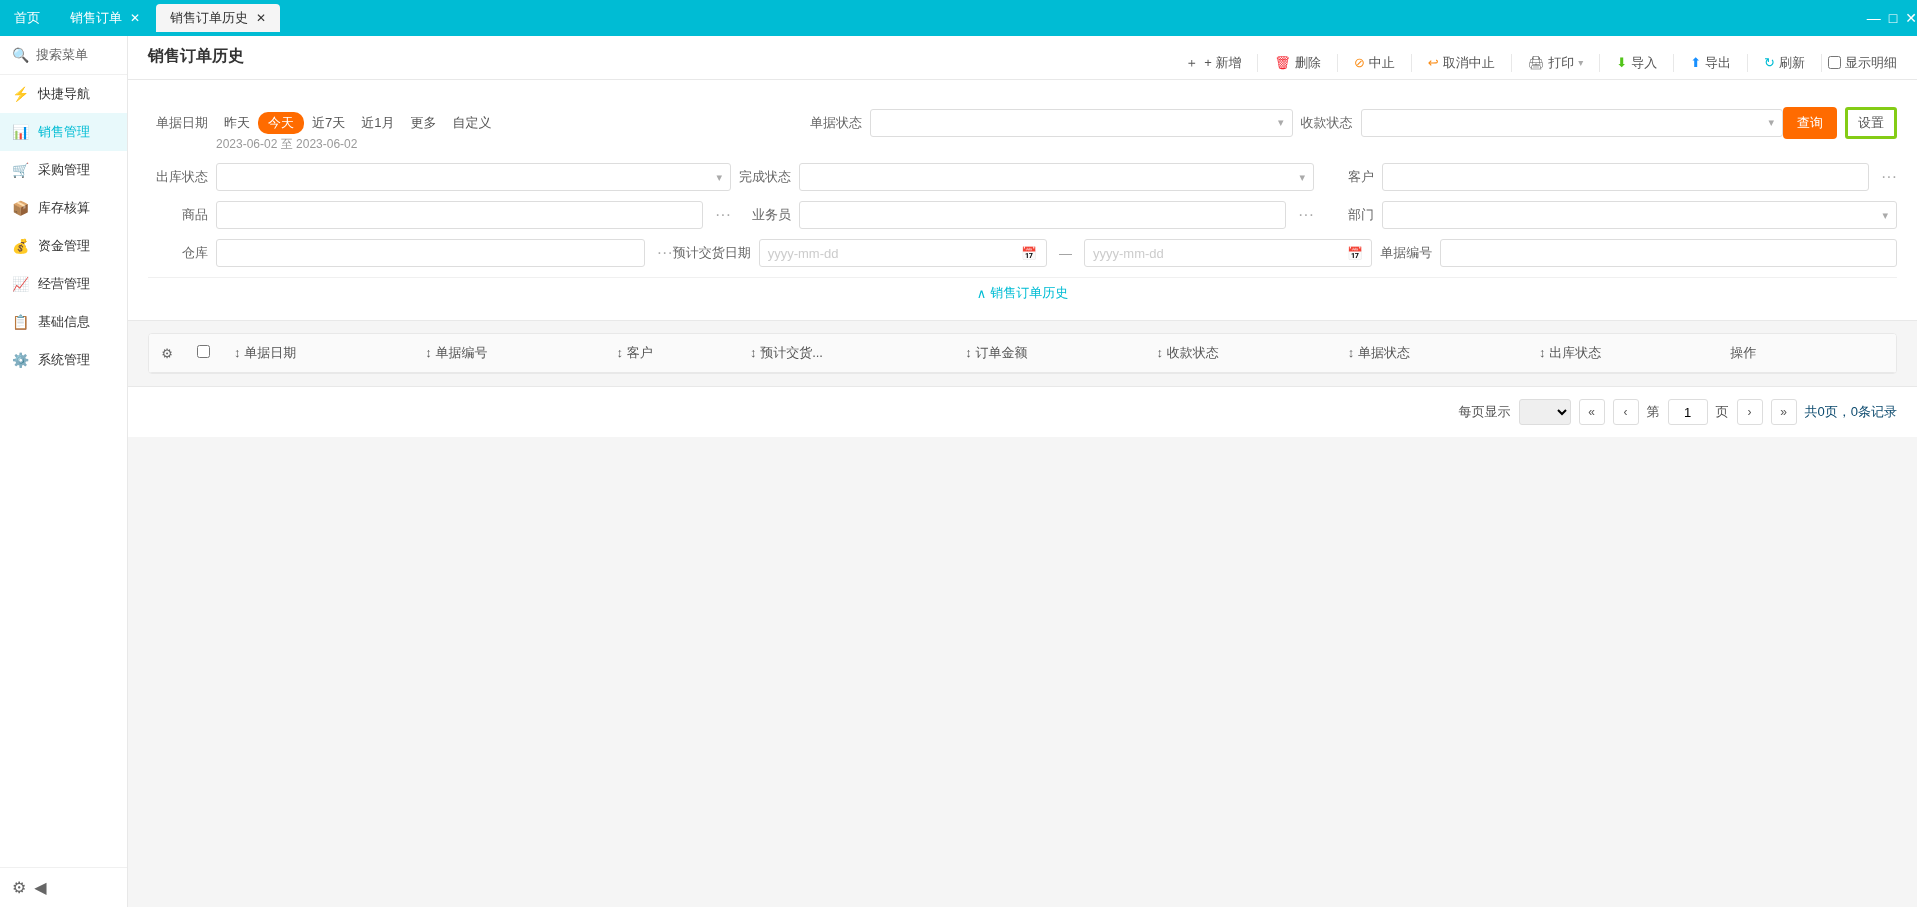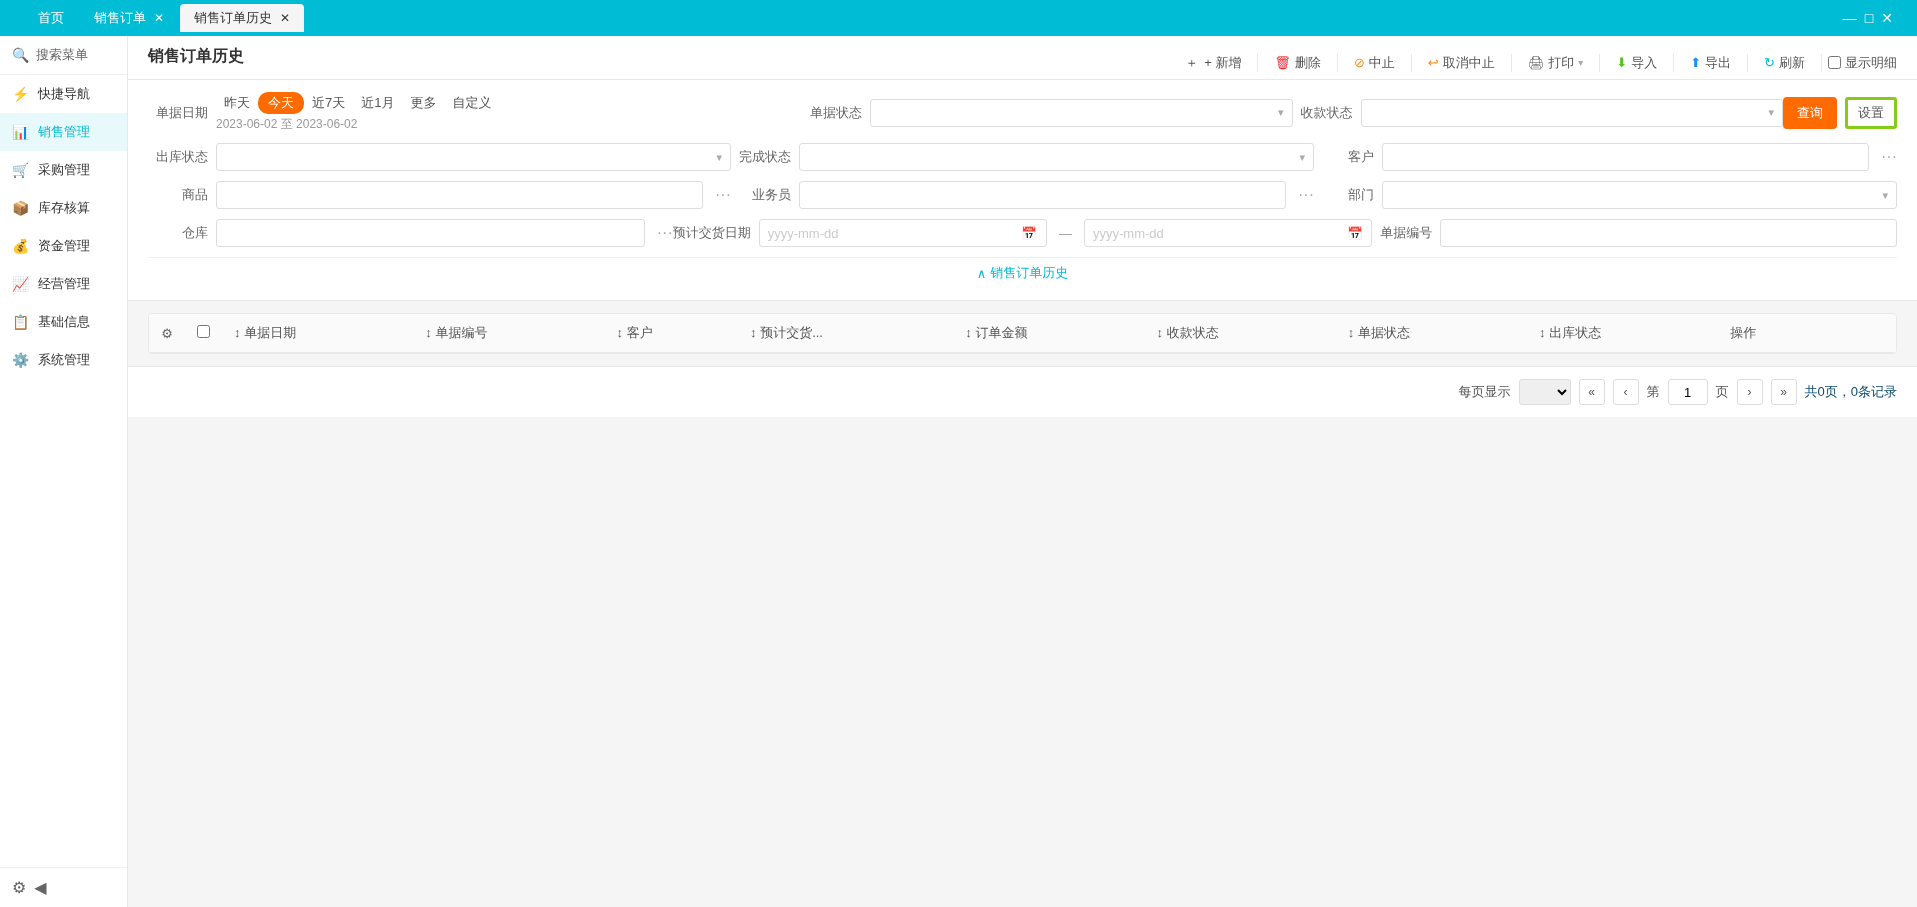--- a/index.html
+++ b/index.html
@@ -1,19 +1,19 @@
 <!DOCTYPE html>
 <html><head>
   <meta charset="utf-8">
   <style>
     * { box-sizing: border-box; margin: 0; padding: 0; }
     body { font-family: 'Microsoft YaHei', Arial, sans-serif; font-size: 13px; background: #f5f5f5; color: #333; display: flex; flex-direction: column; height: 100vh; overflow: hidden; }
 
     
-    .top-bar { background: #00bcd4; display: flex; align-items: center; height: 36px; padding: 0 24px; flex-shrink: 0; }
+    .top-bar { background: #00bcd4; display: flex; align-items: center; height: 36px; padding: 0 0; flex-shrink: 0; }
     .tab { display: flex; align-items: center; height: 28px; padding: 0 14px; border-radius: 4px 4px 0 0; font-size: 13px; cursor: pointer; color: #fff; margin-right: 2px; position: relative; }
     .tab.active { background: #f5f5f5; color: #333; }
     .tab .close-icon { margin-left: 8px; font-size: 12px; cursor: pointer; color: inherit; }
     .tab-home { background: transparent; color: #fff; }
     .top-right { margin-left: auto; display: flex; align-items: center; gap: 8px; }
     .top-right-btn { color: #fff; cursor: pointer; font-size: 14px; }
 
     
     .main-layout { display: flex; flex: 1; overflow: hidden; }
 
@@ -38,21 +38,21 @@
     .filter-area { background: #fff; padding: 12px 20px; border-bottom: 1px solid #e8e8e8; }
     .filter-row { display: flex; align-items: center; gap: 0; margin-bottom: 10px; }
     .filter-row:last-child { margin-bottom: 0; }
     .filter-item { display: flex; align-items: center; gap: 8px; flex: 1; min-width: 0; }
     .filter-label { color: #666; font-size: 13px; white-space: nowrap; min-width: 60px; text-align: right; }
     .filter-select { flex: 1; height: 28px; border: 1px solid #ddd; border-radius: 3px; padding: 0 8px; font-size: 13px; cursor: pointer; display: flex; align-items: center; justify-content: space-between; background: #fff; position: relative; }
     .filter-select .caret { color: #aaa; font-size: 11px; }
     .filter-input { flex: 1; height: 28px; border: 1px solid #ddd; border-radius: 3px; padding: 0 8px; font-size: 13px; outline: none; background: #fff; }
     .filter-dots { color: #aaa; cursor: pointer; font-size: 16px; margin-left: 4px; }
     .date-chip { display: flex; align-items: center; gap: 0; }
-    .date-btn { padding: 2px 8px; border: none; background: transparent; cursor: pointer; font-size: 13px; color: #555; border-radius: 3px; }
+    .date-btn { padding: 2px 8px; border: none; background: transparent; cursor: pointer; font-size: 13px; color: #555; border-radius: 3px; margin-top: 20px; }
     .date-btn.active { background: #ff6b00; color: #fff; border-radius: 10px; padding: 2px 10px; }
     .date-range { font-size: 12px; color: #999; margin-top: 2px; }
     .collapse-bar { display: flex; align-items: center; justify-content: center; padding: 6px 0; cursor: pointer; color: #00bcd4; font-size: 13px; gap: 4px; border-top: 1px solid #f0f0f0; }
     .date-wrapper { display: flex; flex-direction: column; }
     .date-input-field { height: 28px; border: 1px solid #ddd; border-radius: 3px; padding: 12px 8px; font-size: 13px; color: #aaa; background: #fff; display: flex; align-items: center; gap: 4px; cursor: pointer; flex: 1; }
     .date-sep { color: #999; }
     .cal-icon { color: #aaa; font-size: 13px; }
 
     
     .table-container { background: #fff; margin: 12px 20px; border: 1px solid #e8e8e8; border-radius: 4px; overflow: hidden; }

